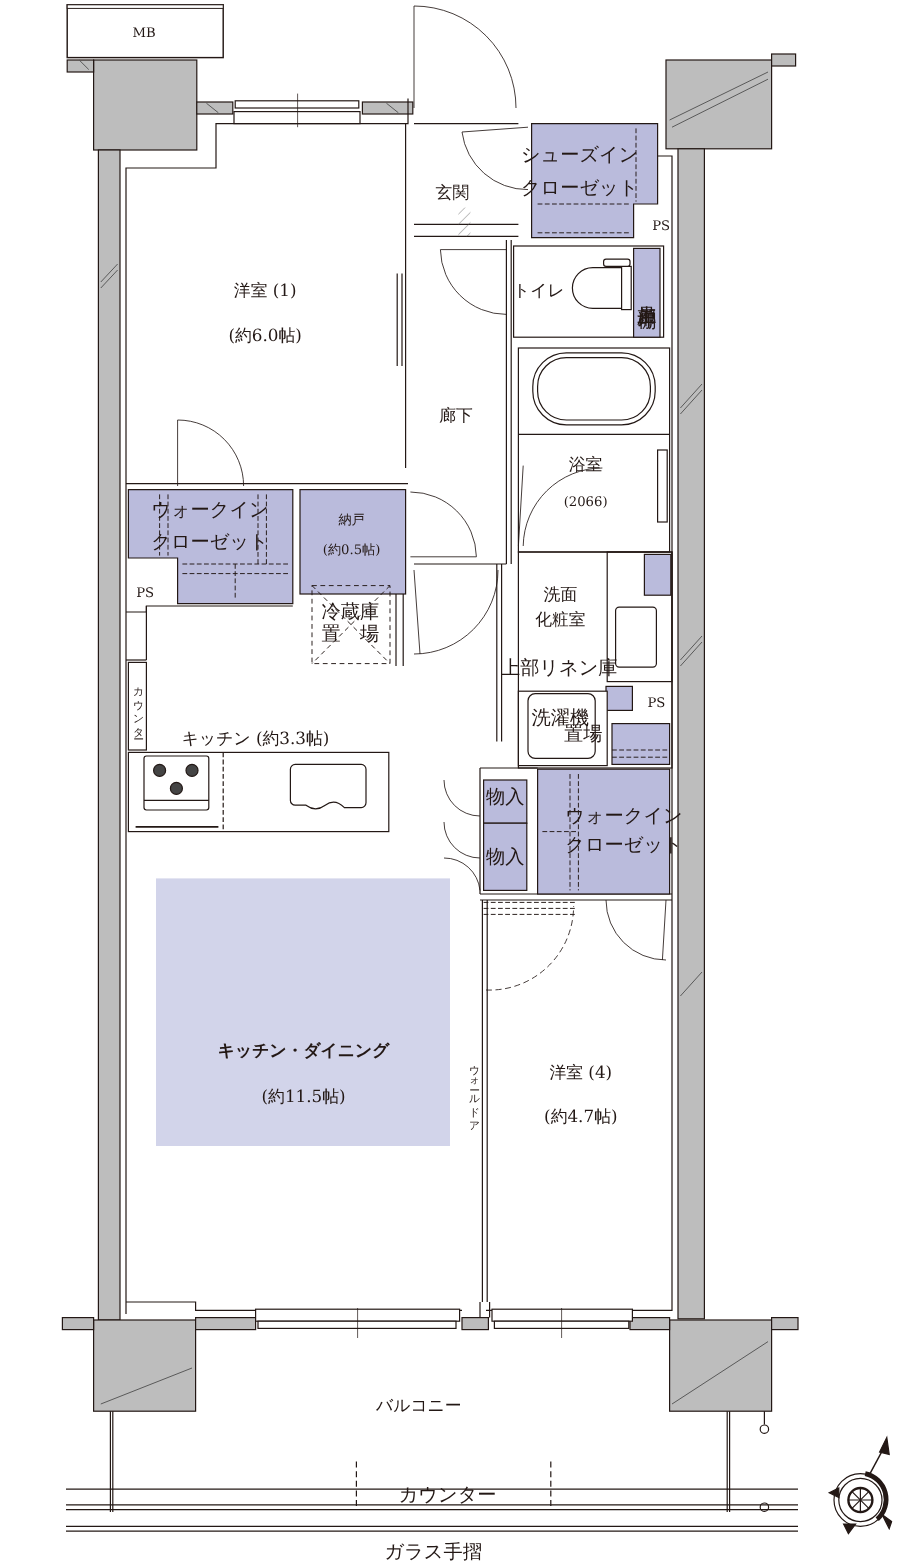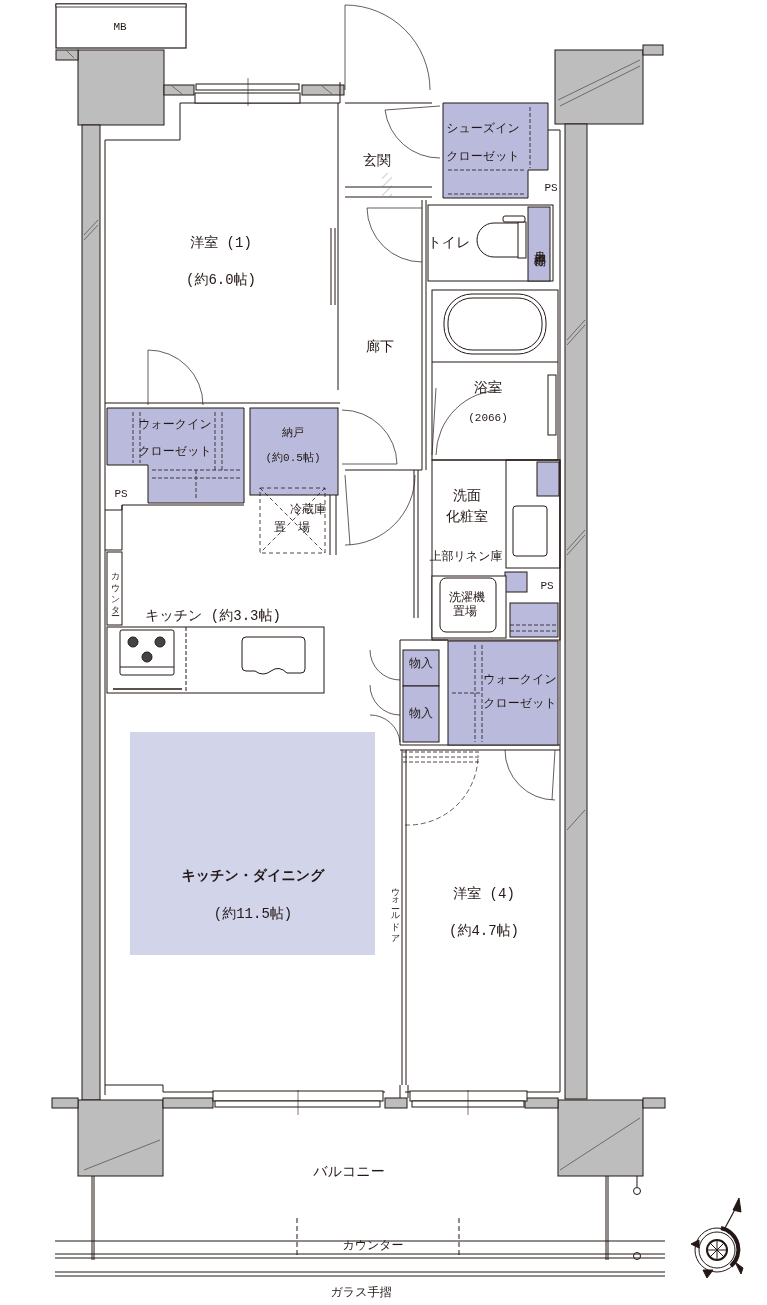--- a/index.html
+++ b/index.html
@@ -1,22 +1,22 @@
 <!DOCTYPE html>
 <html><head>
 <meta charset="utf-8">
 <style>
   html, body { margin: 0; padding: 0; background: #ffffff; }
   body { width: 767px; height: 1305px; position: relative; overflow: hidden;
          font-family: "DejaVu Serif", "Liberation Serif", serif; color: #231815; }
   svg.plan { position: absolute; left: 0; top: 0; }
   .lbl { position: absolute; font-size: 14px; white-space: nowrap; text-align: center;
-         transform: translate(-50%, -50%); line-height: 1; color: #231815; font-family: Liberation Mono, monospace; }
+         transform: translate(-50%, -50%); line-height: 1; color: #231815; }
   .lbl.sm { font-size: 11px; }
-  .lbl.xs { font-size: 12px; }
+  .lbl.xs { font-size: 16px; }
   .lbl.bold { font-weight: bold; }
   .vert { writing-mode: vertical-rl; font-size: 10px; letter-spacing: 1px; }
 </style>
 </head>
 <body>
 
 <svg class="plan" width="767" height="1305" viewBox="0 0 767 1305" xmlns="http://www.w3.org/2000/svg">
   <defs>
     <pattern id="hatch" patternUnits="userSpaceOnUse" width="6" height="6" patternTransform="rotate(45)">
       <line x1="0" y1="0" x2="0" y2="6" stroke="#555" stroke-width="0.6"></line>
@@ -272,27 +272,27 @@
 <div class="lbl" style="left:221px;top:243px">洋室 (1)</div>
 <div class="lbl" style="left:221px;top:280px">(約6.0帖)</div>
 <div class="lbl" style="left:380px;top:347px">廊下</div>
 <div class="lbl" style="left:488px;top:388px">浴室</div>
 <div class="lbl sm" style="left:488px;top:418px">(2066)</div>
 <div class="lbl xs" style="left:175px;top:425px">ウォークイン</div>
 <div class="lbl xs" style="left:175px;top:452px">クローゼット</div>
 <div class="lbl sm" style="left:293px;top:433px">納戸</div>
 <div class="lbl sm" style="left:293px;top:458px">(約0.5帖)</div>
 <div class="lbl sm" style="left:121px;top:494px">PS</div>
-<div class="lbl xs" style="left:308px;top:510px">冷蔵庫</div>
+<div class="lbl xs" style="left:292px;top:510px">冷蔵庫</div>
 <div class="lbl xs" style="left:292px;top:528px">置　場</div>
 <div class="lbl" style="left:467px;top:496px">洗面</div>
 <div class="lbl" style="left:467px;top:517px">化粧室</div>
 <div class="lbl xs" style="left:466px;top:557px">上部リネン庫</div>
 <div class="lbl xs" style="left:467px;top:598px">洗濯機</div>
-<div class="lbl xs" style="left:465px;top:612px">置場</div>
+<div class="lbl xs" style="left:486px;top:612px">置場</div>
 <div class="lbl sm" style="left:547px;top:586px">PS</div>
 <div class="lbl vert" style="left:114px;top:589px;font-size:9px">カウンター</div>
 <div class="lbl" style="left:213px;top:616px">キッチン (約3.3帖)</div>
 <div class="lbl xs" style="left:421px;top:664px">物入</div>
 <div class="lbl xs" style="left:421px;top:714px">物入</div>
 <div class="lbl xs" style="left:520px;top:680px">ウォークイン</div>
 <div class="lbl xs" style="left:520px;top:704px">クローゼット</div>
 <div class="lbl bold" style="left:253px;top:876px">キッチン・ダイニング</div>
 <div class="lbl" style="left:253px;top:914px">(約11.5帖)</div>
 <div class="lbl vert" style="left:394px;top:910px;font-size:9px">ウォールドア</div>

